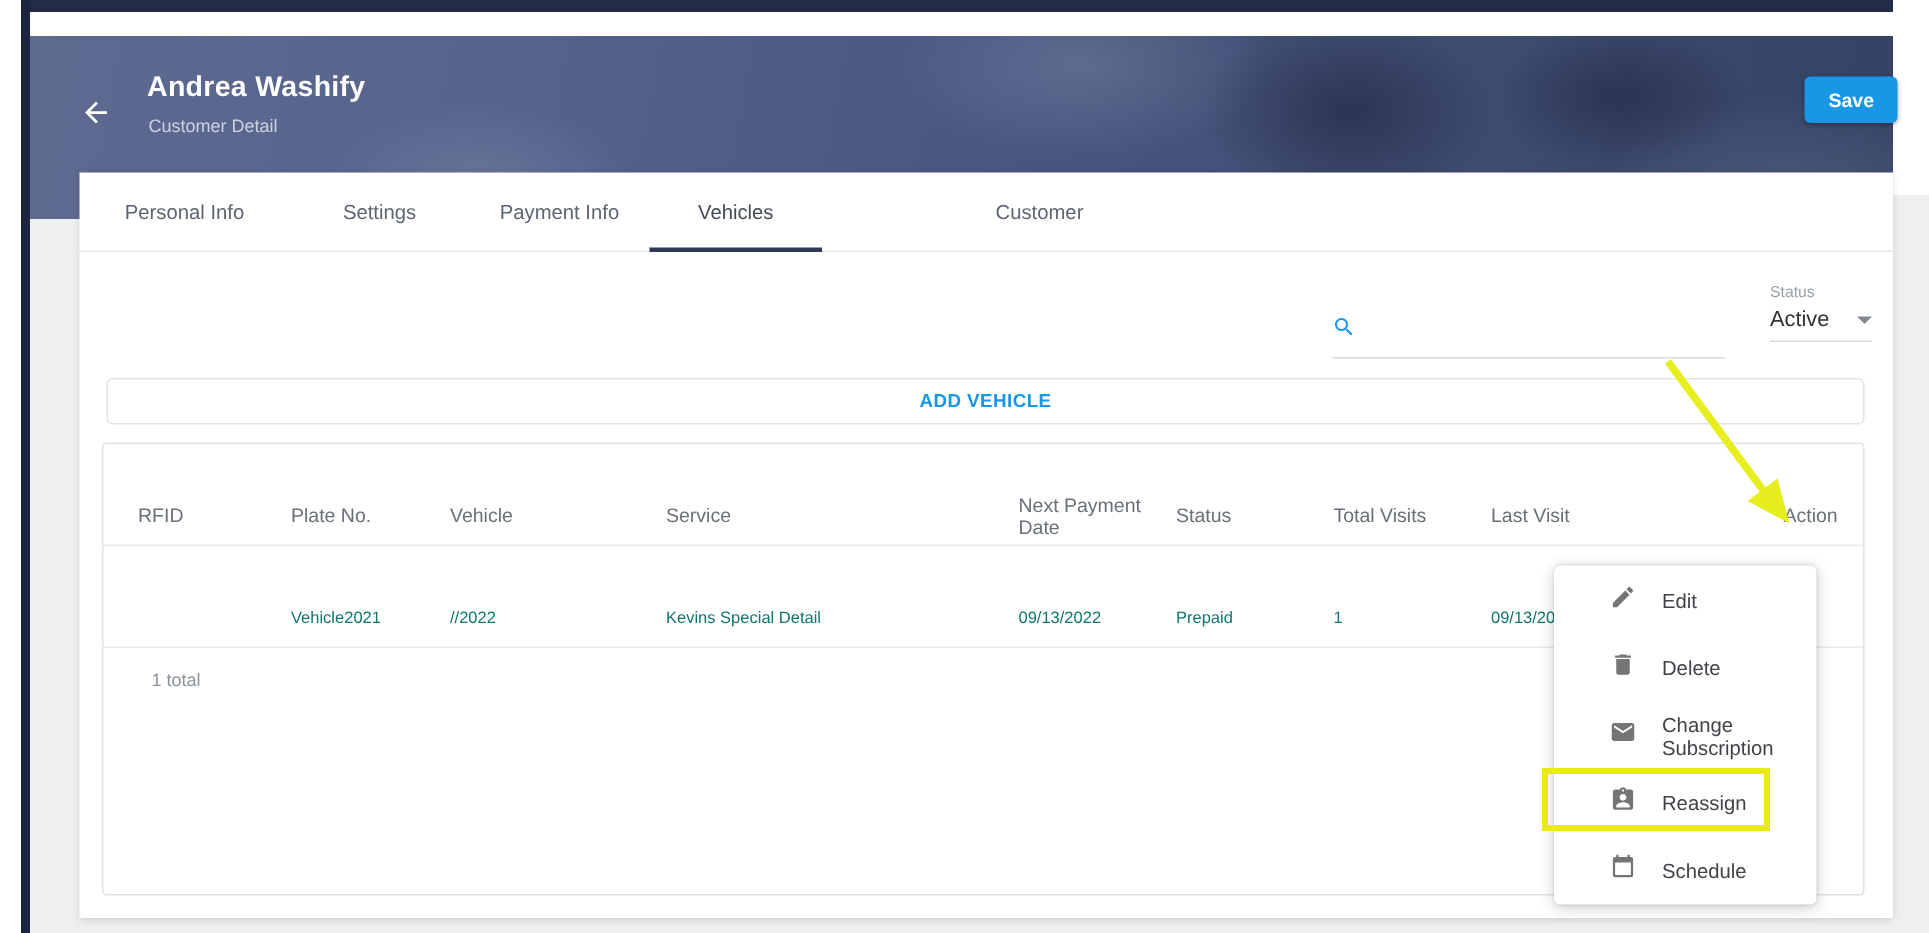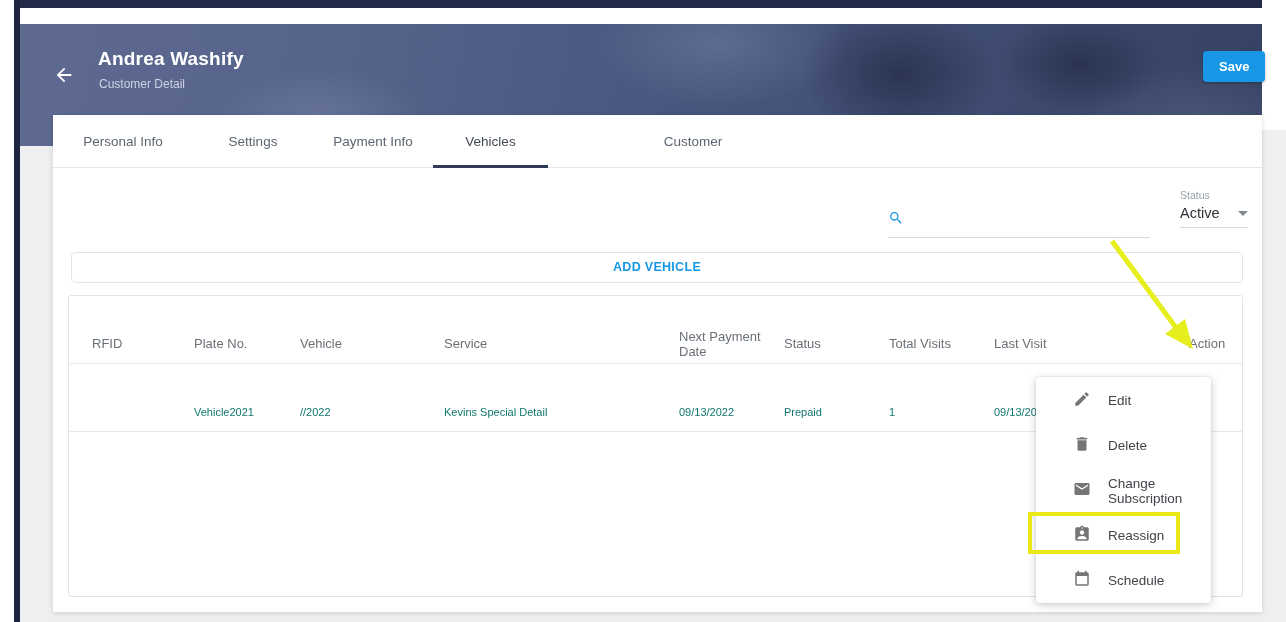--- a/index.html
+++ b/index.html
@@ -158,20 +158,21 @@
         <div>
           <button class="dots-btn">
             <span style="display:flex;flex-direction:column;gap:2.5px;align-items:center;">
               <i></i>
                 <i></i>
                 <i></i>
             </span>
           </button>
         </div>
       </div>
+      <div class="total-label">1 total</div>
     </div>
   </div>
 
   <div class="menu">
     <div class="menu-item">
       <span>
         <svg viewBox="0 0 24 24">
             <path d="M3 17.25V21h3.75L17.81 9.94l-3.75-3.75L3 17.25zM20.71 7.04a1 1 0 0 0 0-1.41l-2.34-2.34a1 1 0 0 0-1.41 0l-1.83 1.83 3.75 3.75 1.83-1.83z"></path>
           </svg>
       </span>

